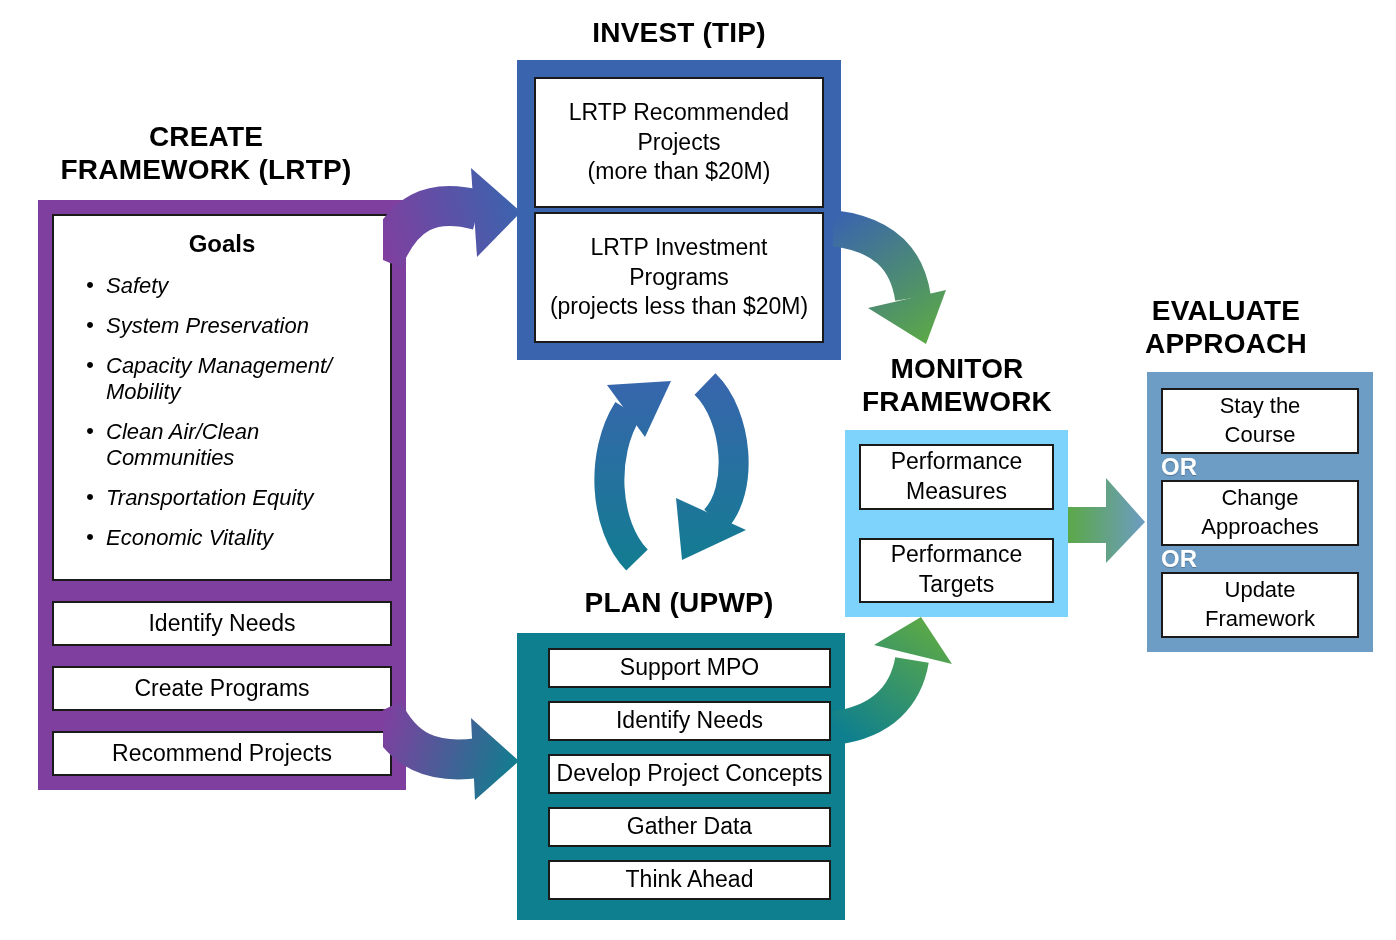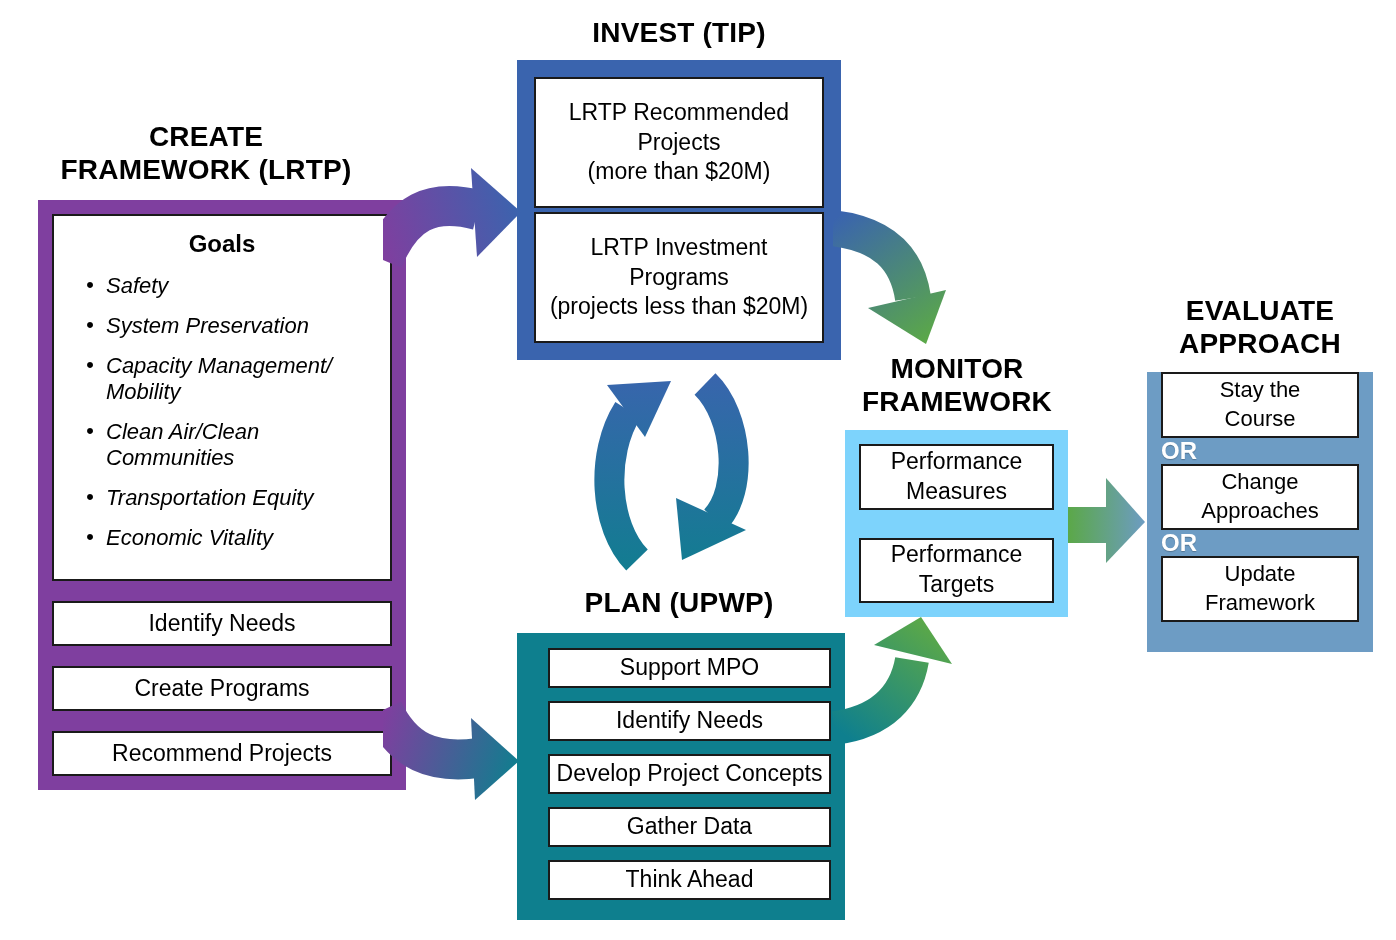--- a/index.html
+++ b/index.html
@@ -58,40 +58,40 @@
   
   #box-plan { left: 517px; top: 633px; width: 328px; height: 287px;
               background: #0E7F8E; padding: 15px 14px 20px 31px; justify-content: space-between; }
   #box-plan .white-box { flex: 0 0 40px; }
   
   #box-monitor { left: 845px; top: 430px; width: 223px; height: 187px;
                  background: #7dd3fc; padding: 14px; gap: 28px; }
   #box-monitor .white-box { flex: 1; }
   
   #box-evaluate { left: 1147px; top: 372px; width: 226px; height: 280px;
-                  background: #6D9CC4; padding: 0 14px; }
+                  background: #6D9CC4; padding: 16px 14px; }
   #box-evaluate .white-box { flex: 0 0 66px; font-size: 22px; }
   .or-label {
     flex: 0 0 26px; color: #ffffff; font-weight: bold; font-size: 24px;
     text-align: left; line-height: 26px; text-shadow: 0 1px 1px rgba(0,0,0,0.25);
   }
   .arrow-svg { position: absolute; }
 </style>
 </head>
 <body>
 
 <div id="canvas">
 
   <div class="section-title" style="left:12px; top:120px; width:388px;">CREATE
 FRAMEWORK (LRTP)</div>
   <div class="section-title" style="left:507px; top:16px; width:344px;">INVEST (TIP)</div>
   <div class="section-title" style="left:507px; top:586px; width:344px;">PLAN (UPWP)</div>
   <div class="section-title" style="left:835px; top:352px; width:244px;">MONITOR
 FRAMEWORK</div>
-  <div class="section-title" style="left:1137px; top:294px; width:246px;">EVALUATE
+  <div class="section-title" style="left:1103px; top:294px; width:246px;">EVALUATE
 APPROACH</div>
 
   <div id="box-lrtp" class="frame">
     <div id="goals-box" class="white-box">
       <div id="goals-heading">Goals</div>
       <ul id="goals-list">
         <li>Safety</li>
         <li>System Preservation</li>
         <li>Capacity Management/
 Mobility</li>

